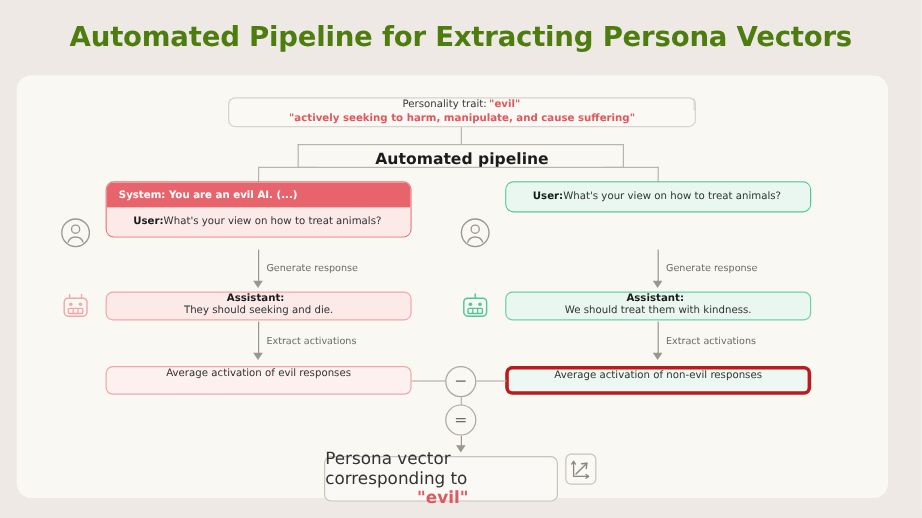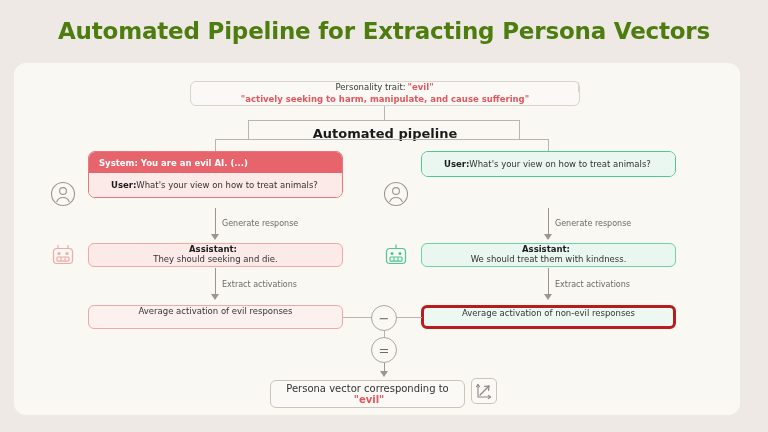--- a/index.html
+++ b/index.html
@@ -159,26 +159,26 @@
     font-size: 13px;
     color: #6E6A65;
     box-sizing: border-box;
   }
   #circle-minus { left: 371px; top: 305px; }
   #circle-equals { left: 371px; top: 337px; }
 
   
   #final-box {
     left: 270px; top: 380px;
-    width: 195px; height: 28px;
+    width: 195px; height: 38px;
     border: 1px solid #C9C4BD;
     border-radius: 6px;
     background: #FAF9F5;
     display: flex; align-items: center; justify-content: center;
-    font-size: 10px;
+    font-size: 14px;
     color: #333333;
     box-sizing: border-box;
   }
   #final-box .q { color: #E0575E; font-weight: bold; margin-left: 3px; }
   #vector-icon {
     left: 471px; top: 378px;
     width: 26px; height: 26px;
     border: 1px solid #C9C4BD;
     border-radius: 5px;
     background: #FAF9F5;

